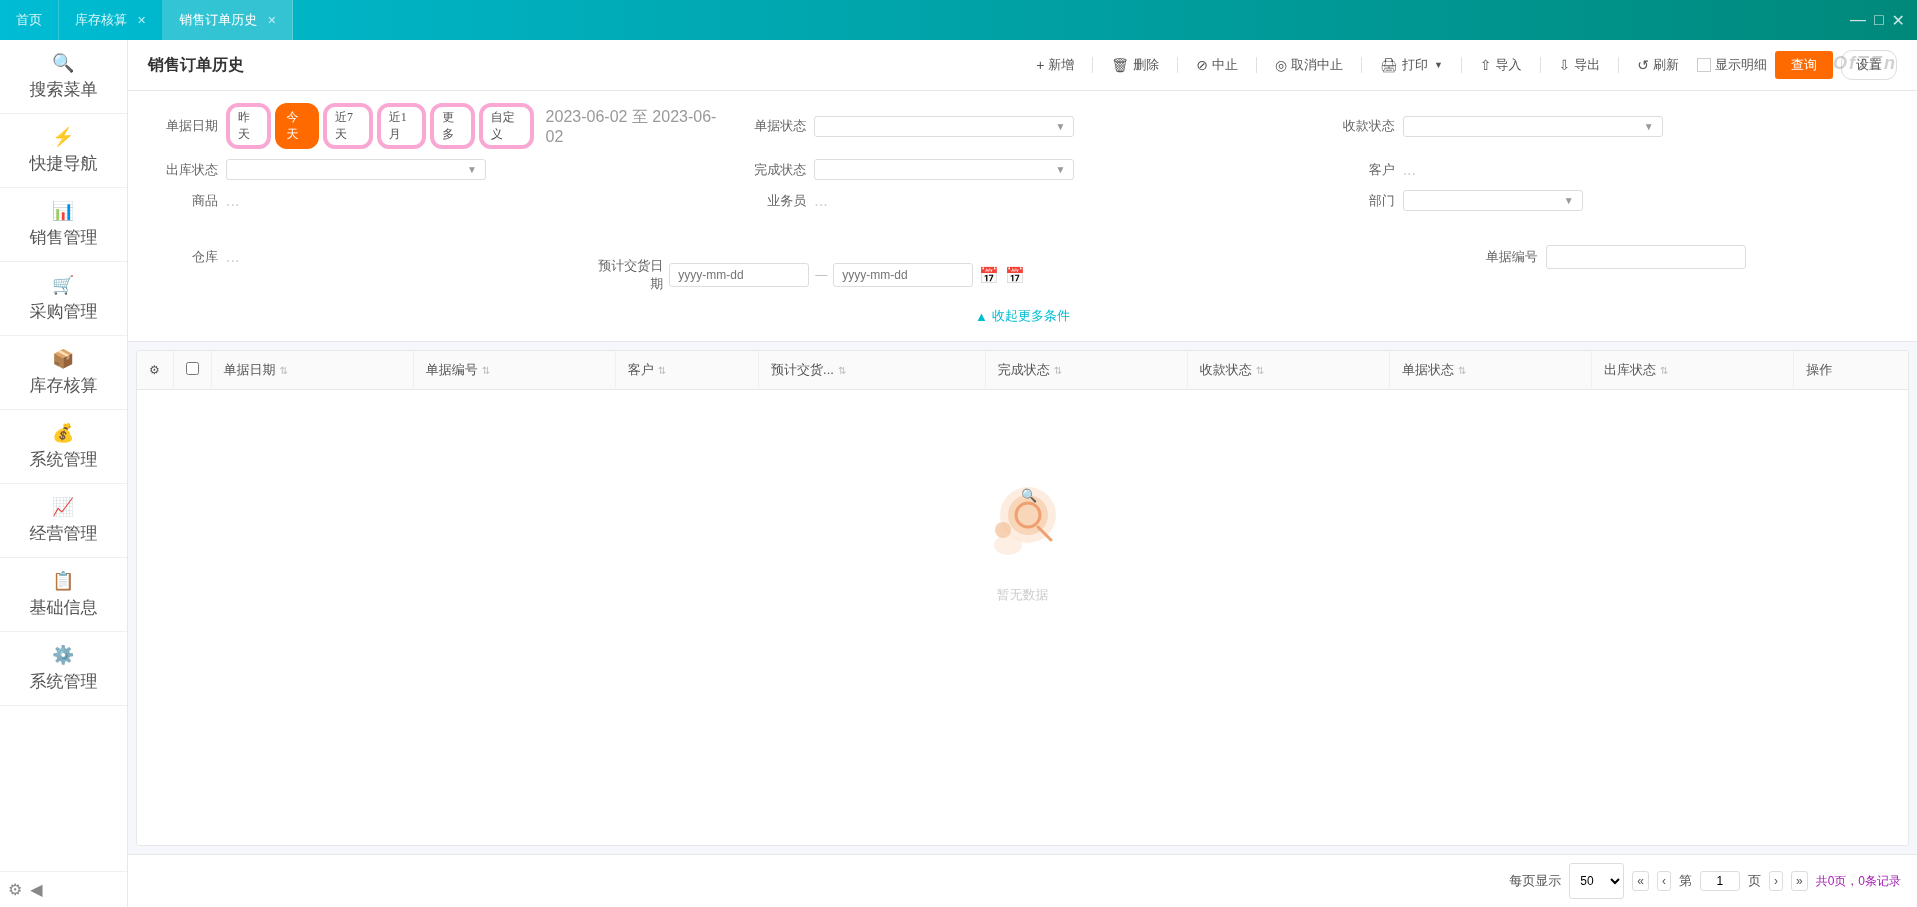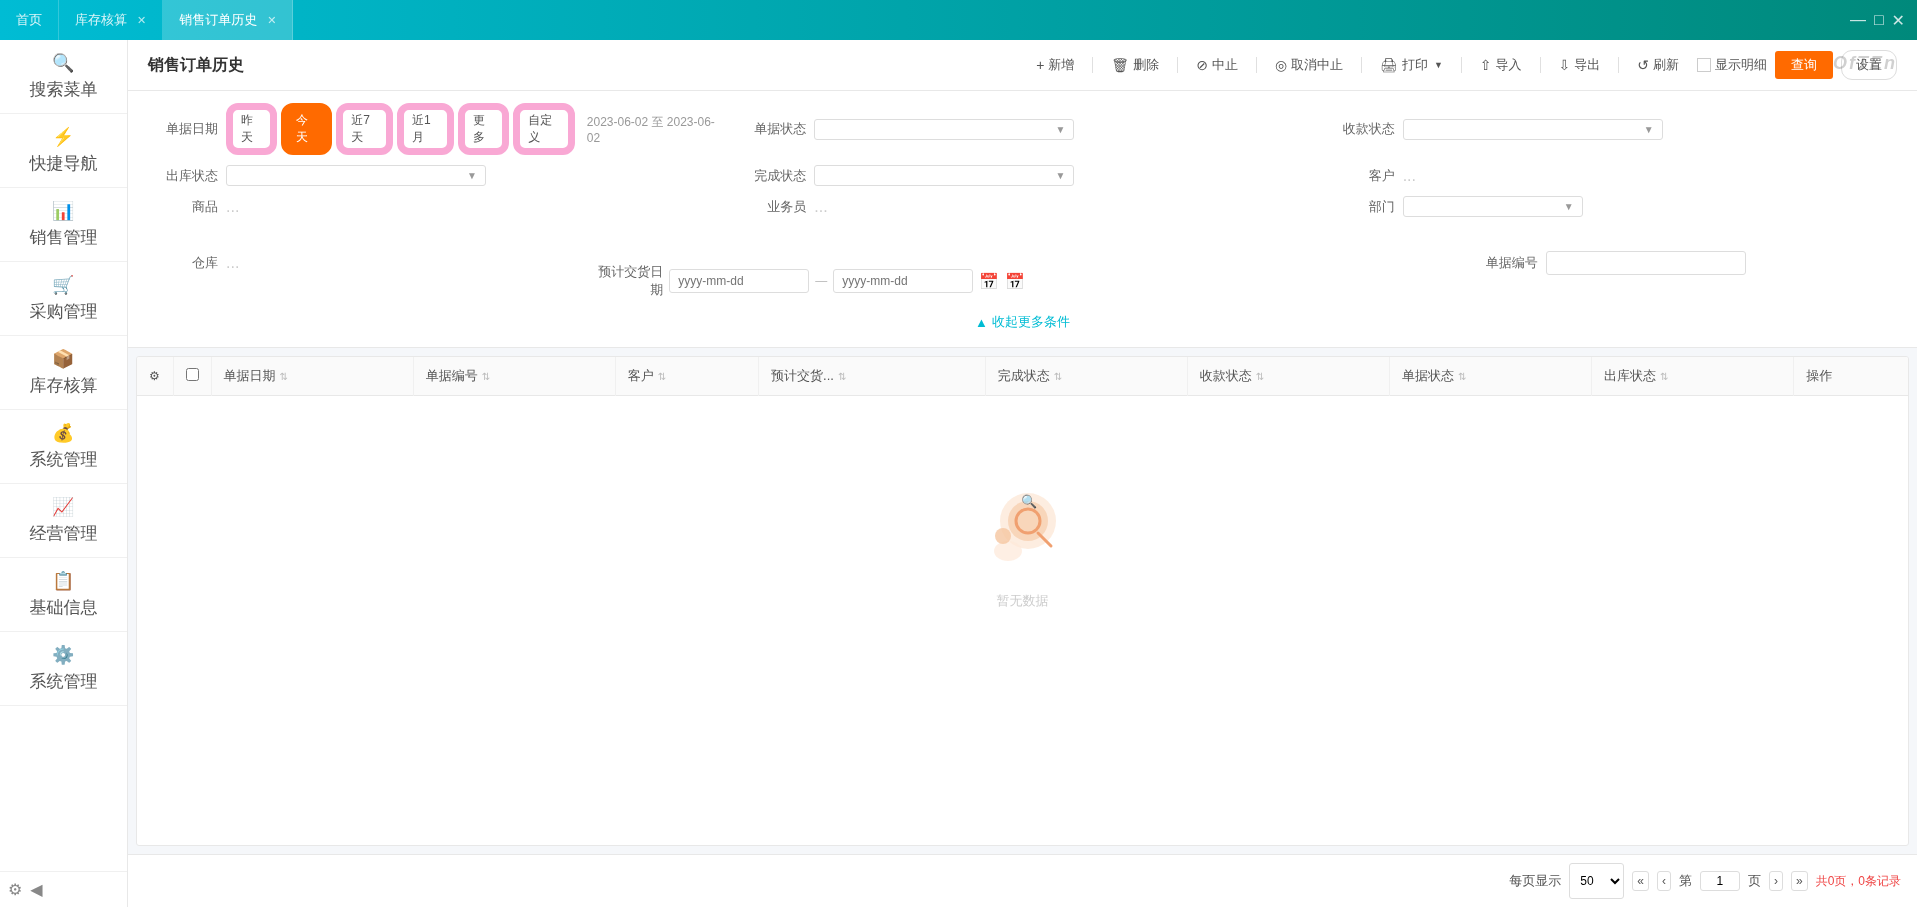--- a/index.html
+++ b/index.html
@@ -190,34 +190,35 @@
       flex-shrink: 0;
       font-size: 13px;
     }
     .date-quick-btns {
       display: flex;
       align-items: center;
       gap: 4px;
     }
     .date-quick-btn {
       padding: 2px 8px;
-      border: 7px solid #f9a8d4;
+      border: 4px solid #f9a8d4;
       border-radius: 12px;
       cursor: pointer;
       font-size: 12px;
       color: #555;
       background: #fff;
+      font-family: Liberation Serif, serif;
     }
     .date-quick-btn.active {
       background: #ff6a00;
       color: #fff;
       border-color: #ff6a00;
     }
     .date-range-text {
-      font-size: 12px;
+      font-size: 16px;
       color: #999;
       margin-left: 4px;
     }
     .filter-select {
       display: flex;
       align-items: center;
       border: 1px solid #ddd;
       border-radius: 3px;
       padding: 4px 8px;
       background: #fff;
@@ -348,21 +349,21 @@
       font-size: 12px;
     }
     .page-input {
       width: 40px;
       border: 1px solid #ddd;
       border-radius: 3px;
       padding: 2px 6px;
       text-align: center;
       font-size: 12px;
     }
-    .total-info { color: #ef4444; font-size: 12px; }
+    .total-info { color: #a21caf; font-size: 12px; }
 
     
     .brand-watermark {
       position: fixed;
       top: 53px;
       right: 20px;
       font-size: 18px;
       font-style: italic;
       font-weight: bold;
       color: rgba(100,100,100,0.3);

